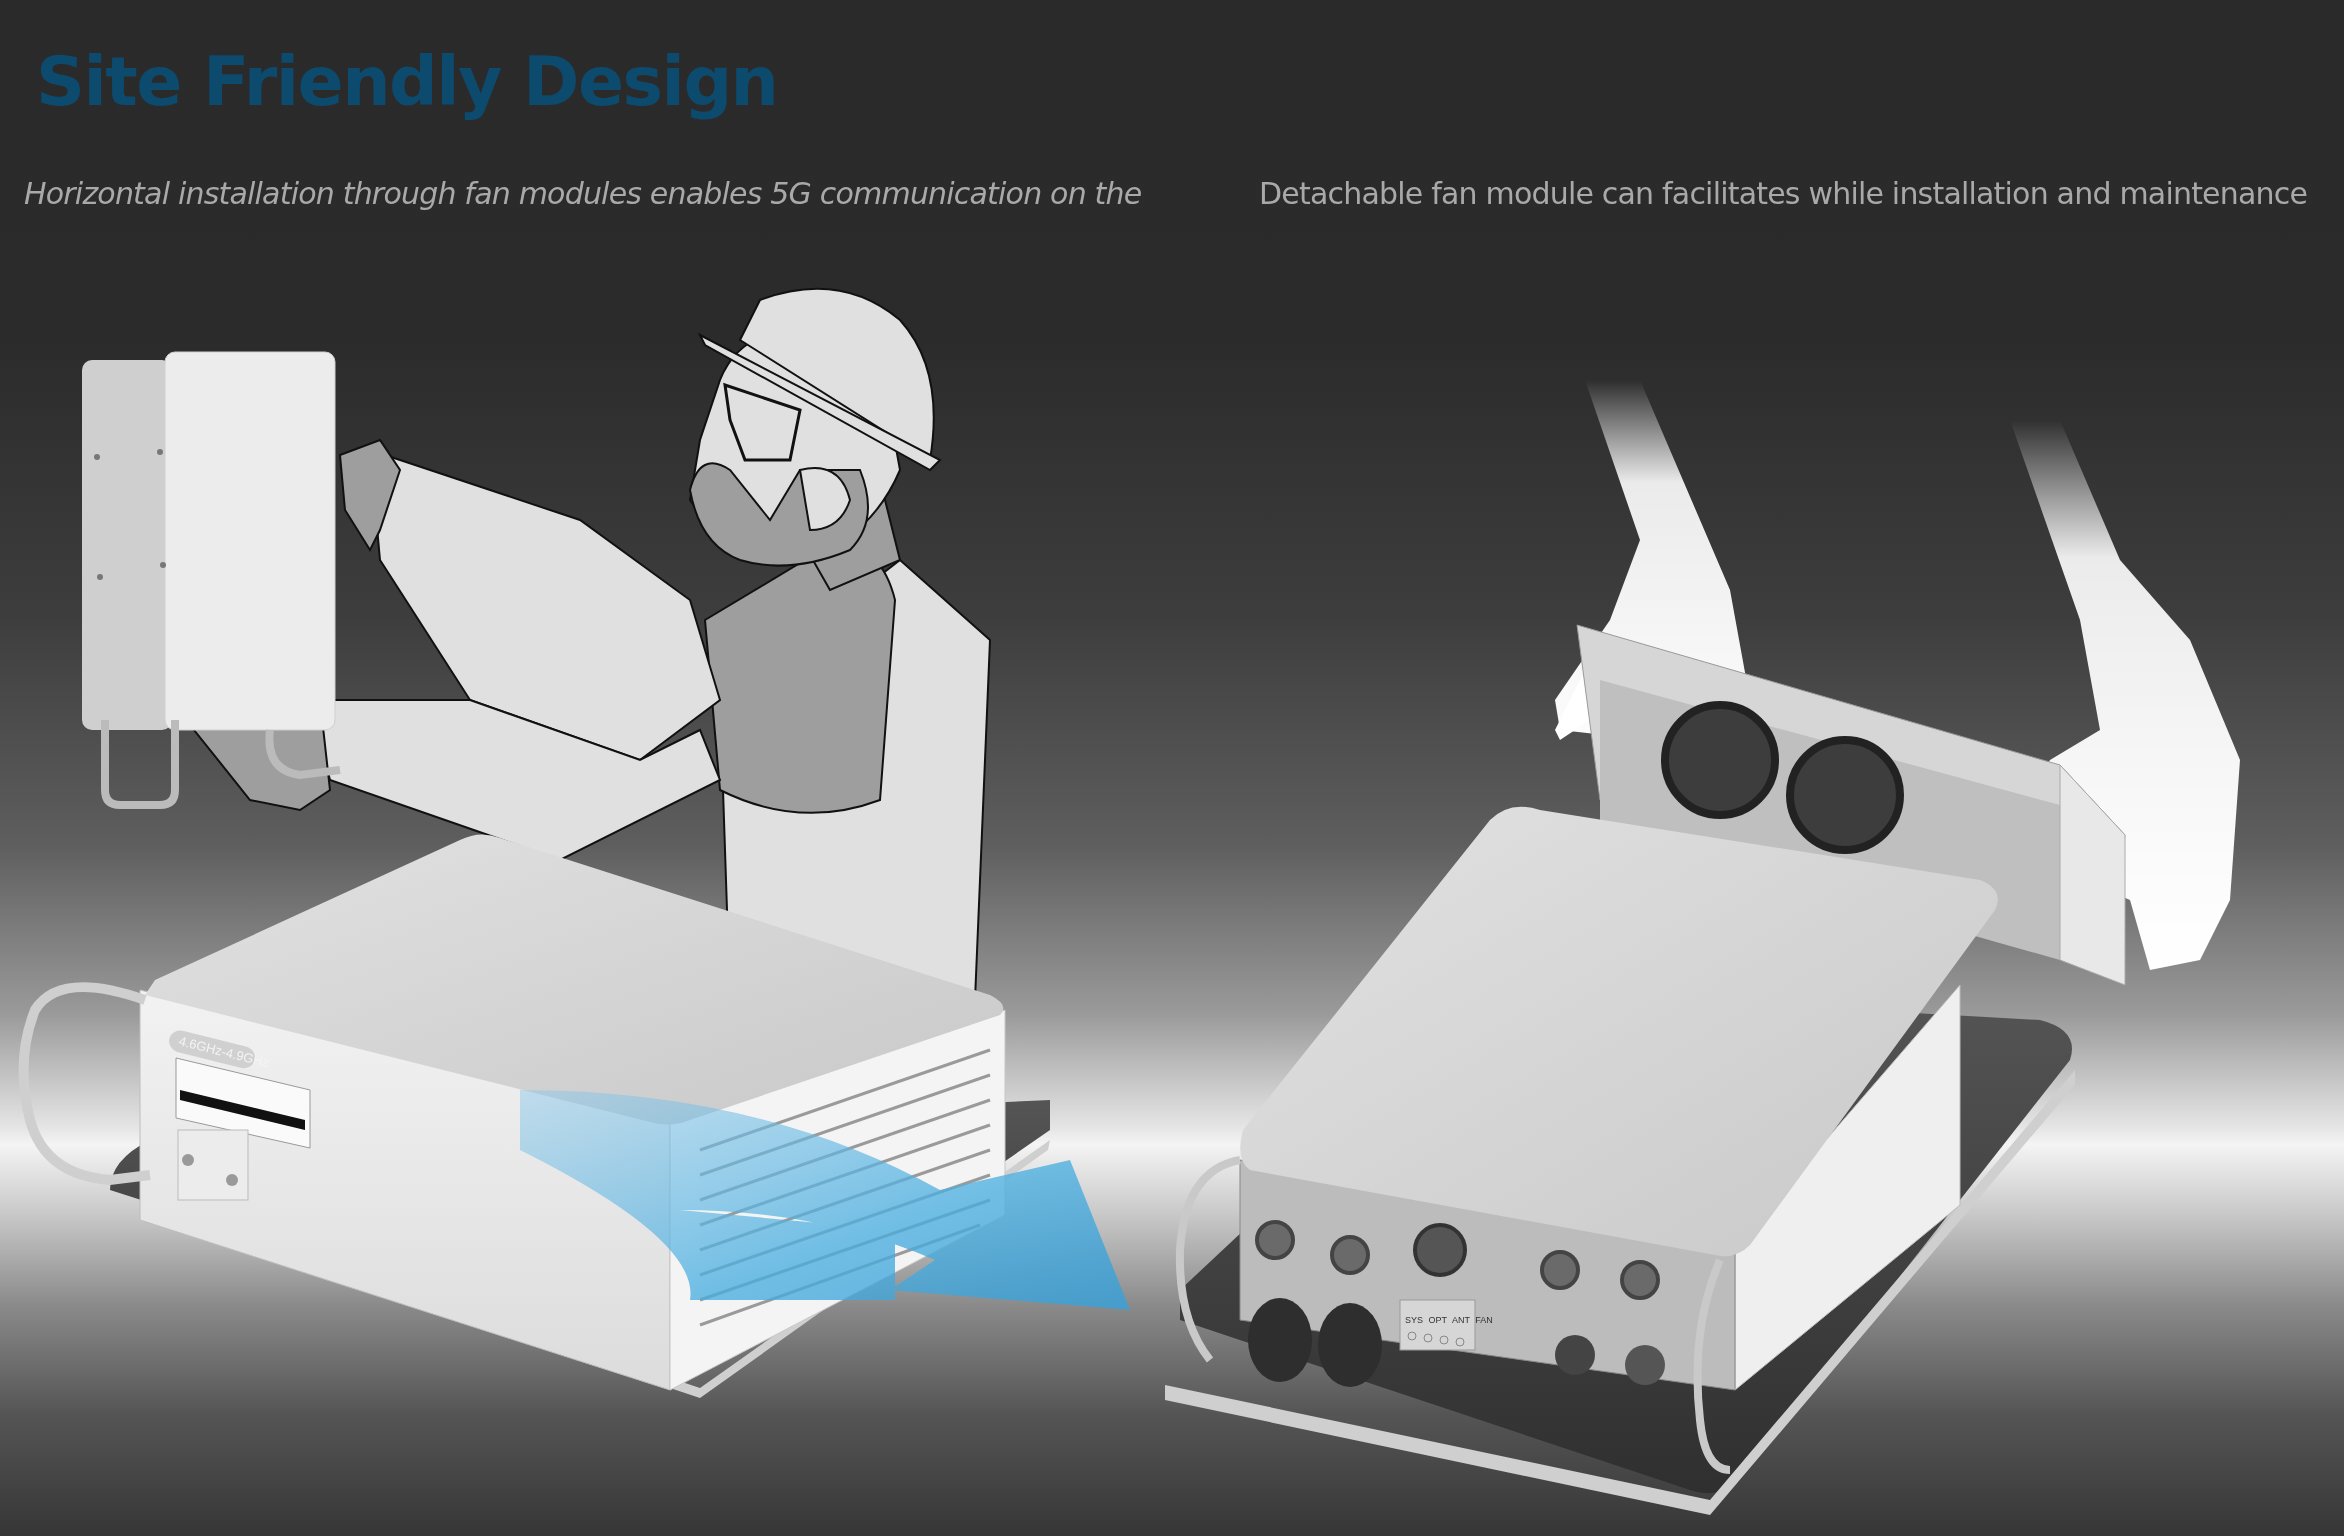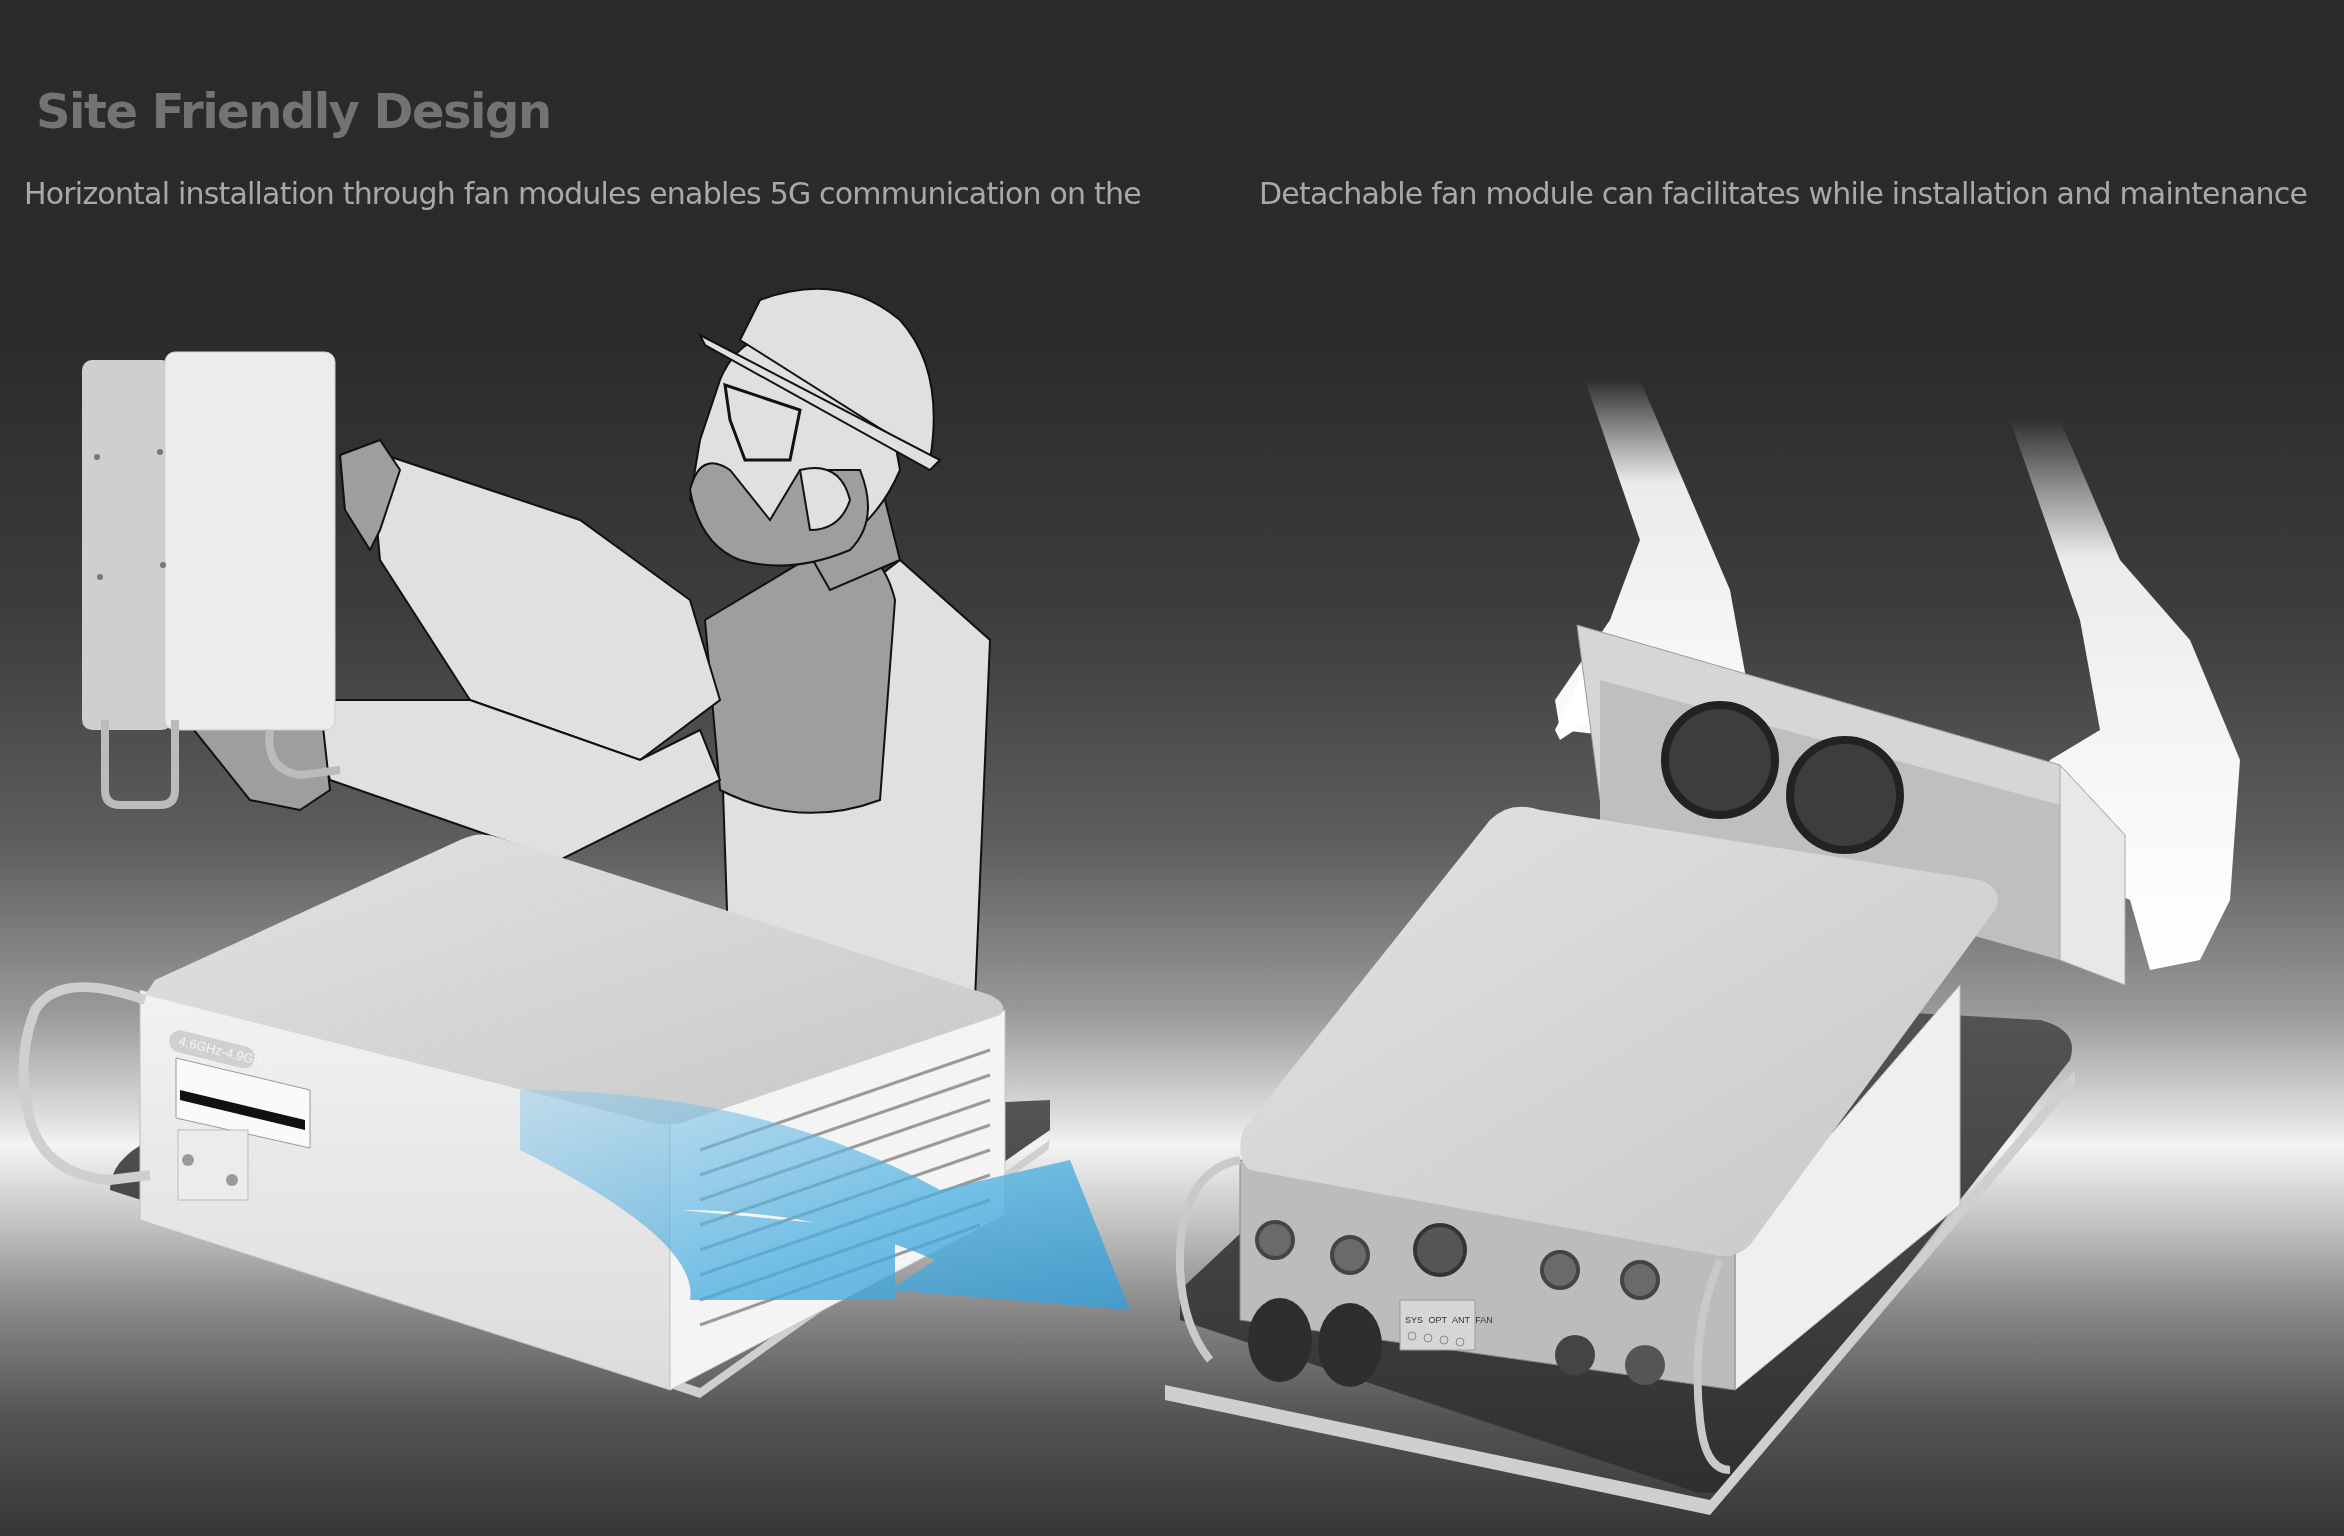--- a/index.html
+++ b/index.html
@@ -6,31 +6,30 @@
   body {
     width:2344px; height:1536px; overflow:hidden; position:relative;
     font-family: "DejaVu Sans", "Liberation Sans", sans-serif;
     background: linear-gradient(180deg,
       #2a2a2a 0%, #2b2b2b 22%, #3d3d3d 40%, #5e5e5e 55%,
       #9a9a9a 66%, #e6e6e6 73.5%, #f4f4f4 74.5%, #c9c9c9 79%,
       #8a8a8a 85%, #555555 92%, #363636 100%);
   }
   .page-title {
     position:absolute; left:36px; top:42px;
-    font-size:48px; font-weight:bold; color:#737373;
+    font-size:68px; font-weight:bold; color:#0c4a6e;
     letter-spacing:-1.5px;
-    margin-top:41px;
   }
   .desc {
     position:absolute; color:#a9a9a9; font-size:30px; line-height:43px;
     letter-spacing:-0.8px;
   }
   .desc-left { left:24px; top:172px; width:1180px; }
   .desc-right { left:1259px; top:172px; width:1080px; white-space:nowrap; }
-  .desc-left span { display:block; white-space:nowrap; }
+  .desc-left span { display:block; white-space:nowrap;font-style:italic; }
   .illus { position:absolute; left:0; top:0; }
 </style>
 </head>
 <body>
 
 <div class="page-title">Site Friendly Design</div>
 
 <div class="desc desc-left">
   <span>Horizontal installation through fan modules enables 5G communication on the</span>
 </div>

